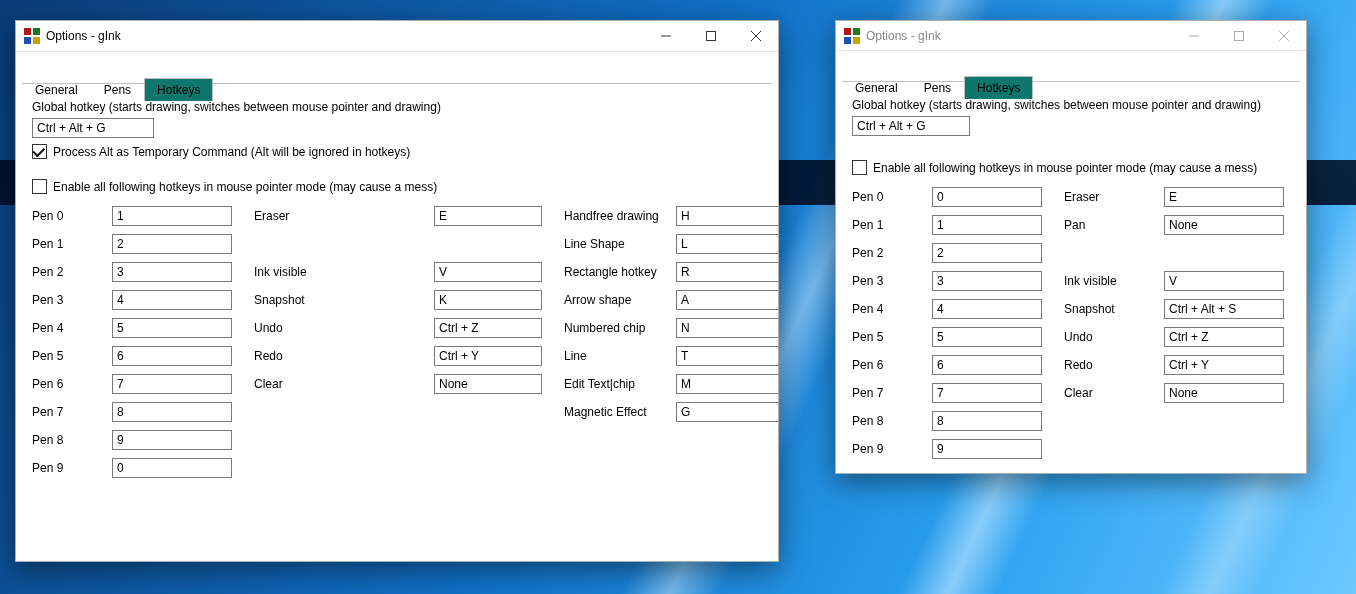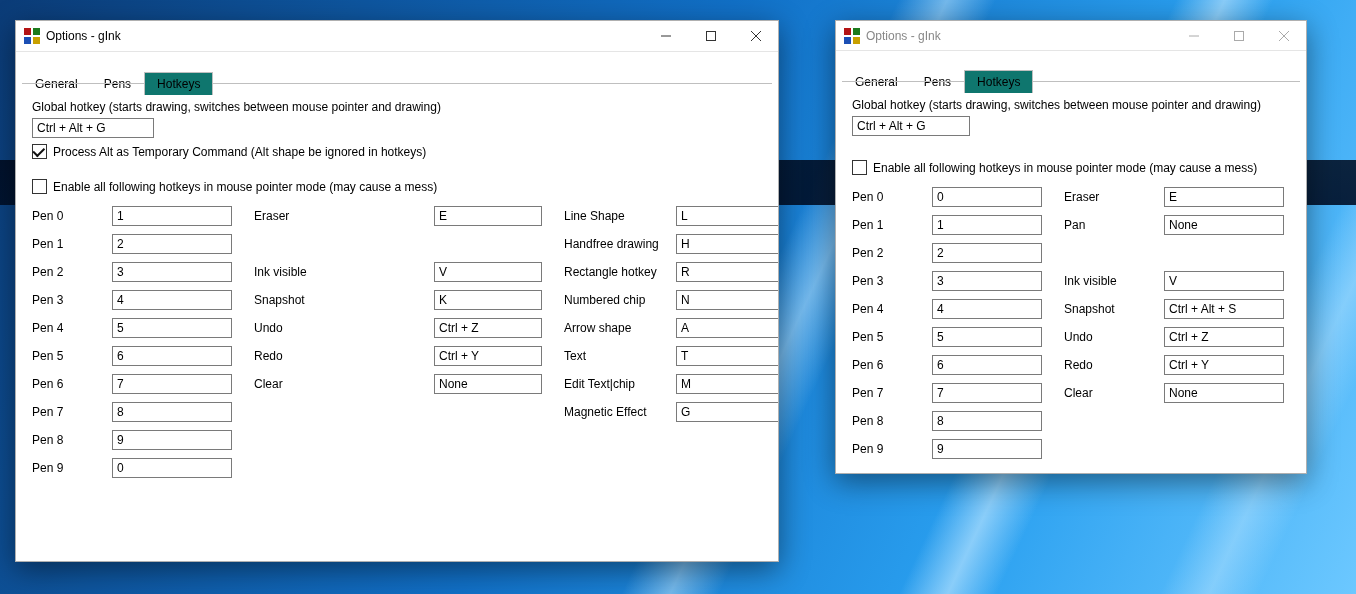--- a/index.html
+++ b/index.html
@@ -103,21 +103,21 @@
     left:6px; right:6px; bottom:0;
     height:1px; background:#bfbfbf;
   }
   .tab {
     padding: 4px 12px 4px 12px;
     font-size:12px;
     color:#000;
     border:1px solid transparent;
     border-bottom:none;
     position:relative;
-    top:11px;
+    top:17px;
     background:transparent;
   }
   .tab.active {
     border-color:#bfbfbf;
     background:#0f766e;
     z-index:2;
   }
 
   .client {
     flex:1 1 auto;
@@ -199,21 +199,21 @@
     <div class="tabstrip">
       <div class="tab">General</div>
       <div class="tab">Pens</div>
       <div class="tab active">Hotkeys</div>
     </div>
     <div class="client">
       <div class="row-text">Global hotkey (starts drawing, switches between mouse pointer and drawing)</div>
       <input class="hk-input" style="width: 122px;" value="Ctrl + Alt + G">
       <div class="chk-row">
         <span class="chk checked"></span>
-        <span>Process Alt as Temporary Command (Alt shape be ignored in hotkeys)</span>
+        <span>Process Alt as Temporary Command (Alt will be ignored in hotkeys)</span>
       </div>
       <div style="height:8px"></div>
       <div class="chk-row">
         <span class="chk"></span>
         <span>Enable all following hotkeys in mouse pointer mode (may cause a mess)</span>
       </div>
 
       <div class="cols">
 
         <div class="col pencol">
@@ -285,41 +285,41 @@
               <input class="hk-input" value="Ctrl + Y" style="">
             </div>
           <div class="pair">
               <span class="lbl">Clear</span>
               <input class="hk-input" value="None" style="">
             </div>
         </div>
 
         <div class="col rightcol">
           <div class="pair">
+              <span class="lbl">Handfree drawing</span>
+              <input class="hk-input" value="H" style="">
+            </div>
+          <div class="pair">
               <span class="lbl">Line Shape</span>
               <input class="hk-input" value="L" style="">
             </div>
           <div class="pair">
-              <span class="lbl">Handfree drawing</span>
-              <input class="hk-input" value="H" style="">
-            </div>
-          <div class="pair">
               <span class="lbl">Rectangle hotkey</span>
               <input class="hk-input" value="R" style="">
             </div>
           <div class="pair">
+              <span class="lbl">Arrow shape</span>
+              <input class="hk-input" value="A" style="">
+            </div>
+          <div class="pair">
               <span class="lbl">Numbered chip</span>
               <input class="hk-input" value="N" style="">
             </div>
           <div class="pair">
-              <span class="lbl">Arrow shape</span>
-              <input class="hk-input" value="A" style="">
-            </div>
-          <div class="pair">
-              <span class="lbl">Text</span>
+              <span class="lbl">Line</span>
               <input class="hk-input" value="T" style="">
             </div>
           <div class="pair">
               <span class="lbl">Edit Text|chip</span>
               <input class="hk-input" value="M" style="">
             </div>
           <div class="pair">
               <span class="lbl">Magnetic Effect</span>
               <input class="hk-input" value="G" style="">
             </div>

